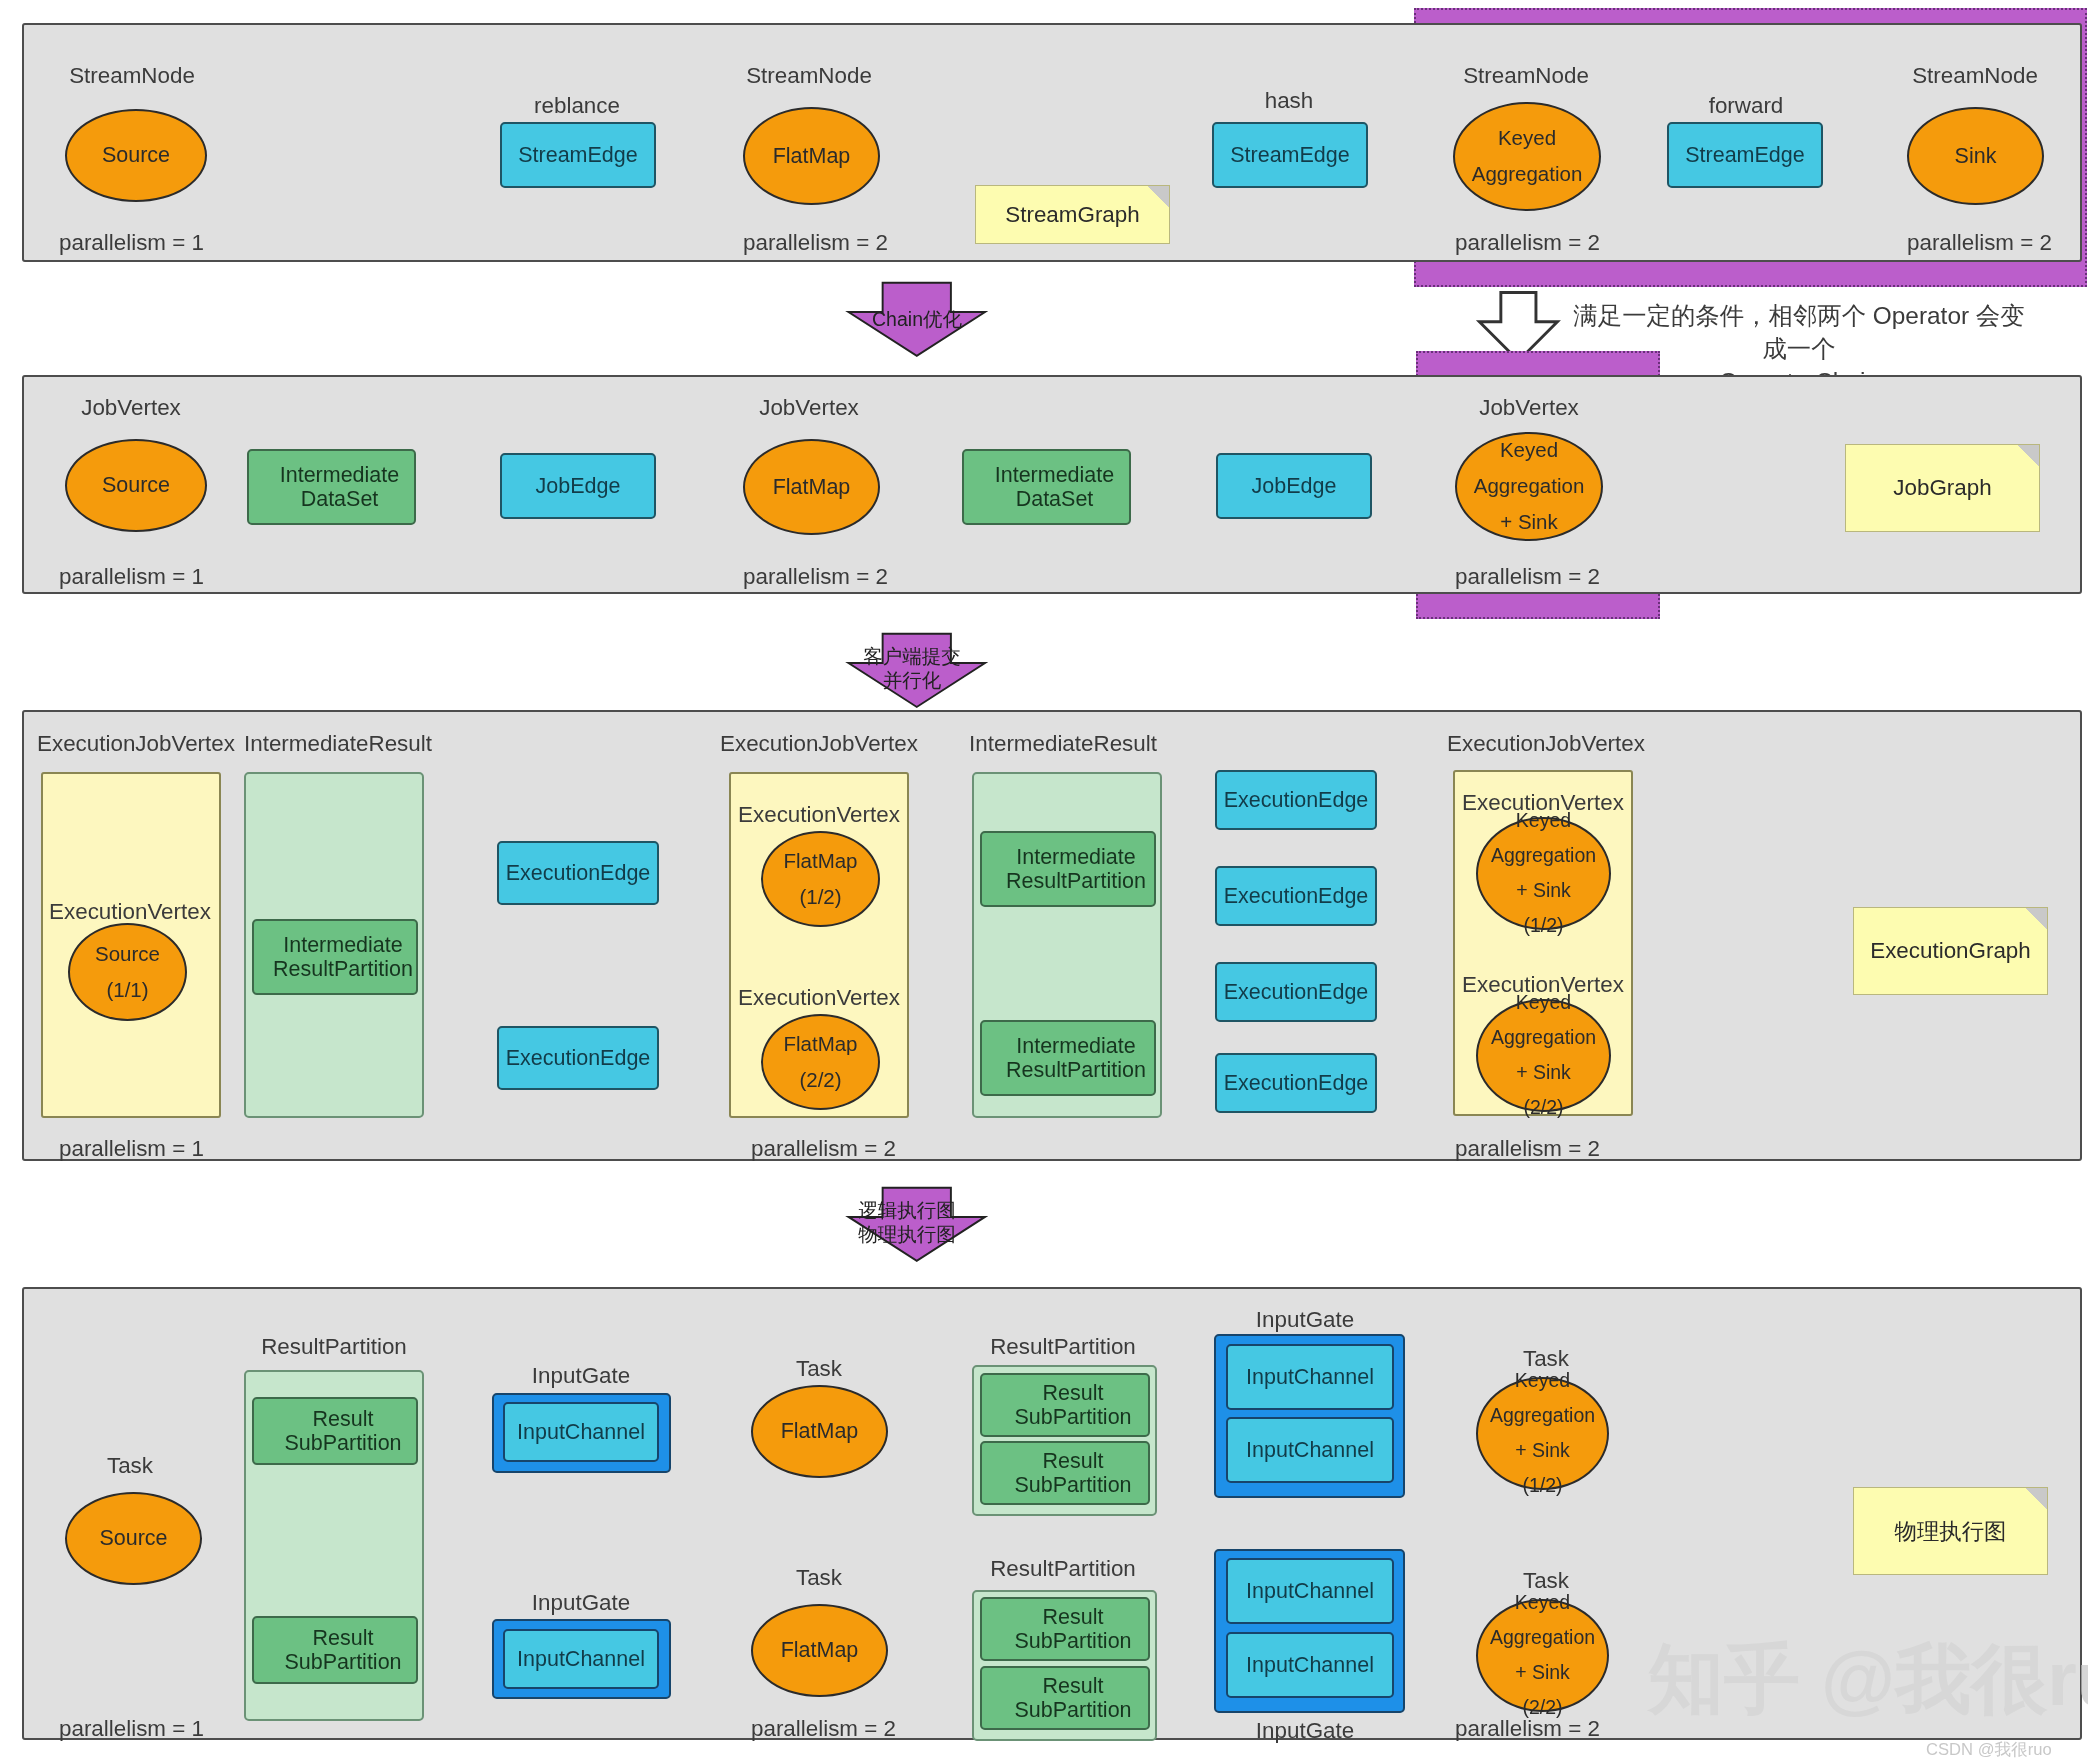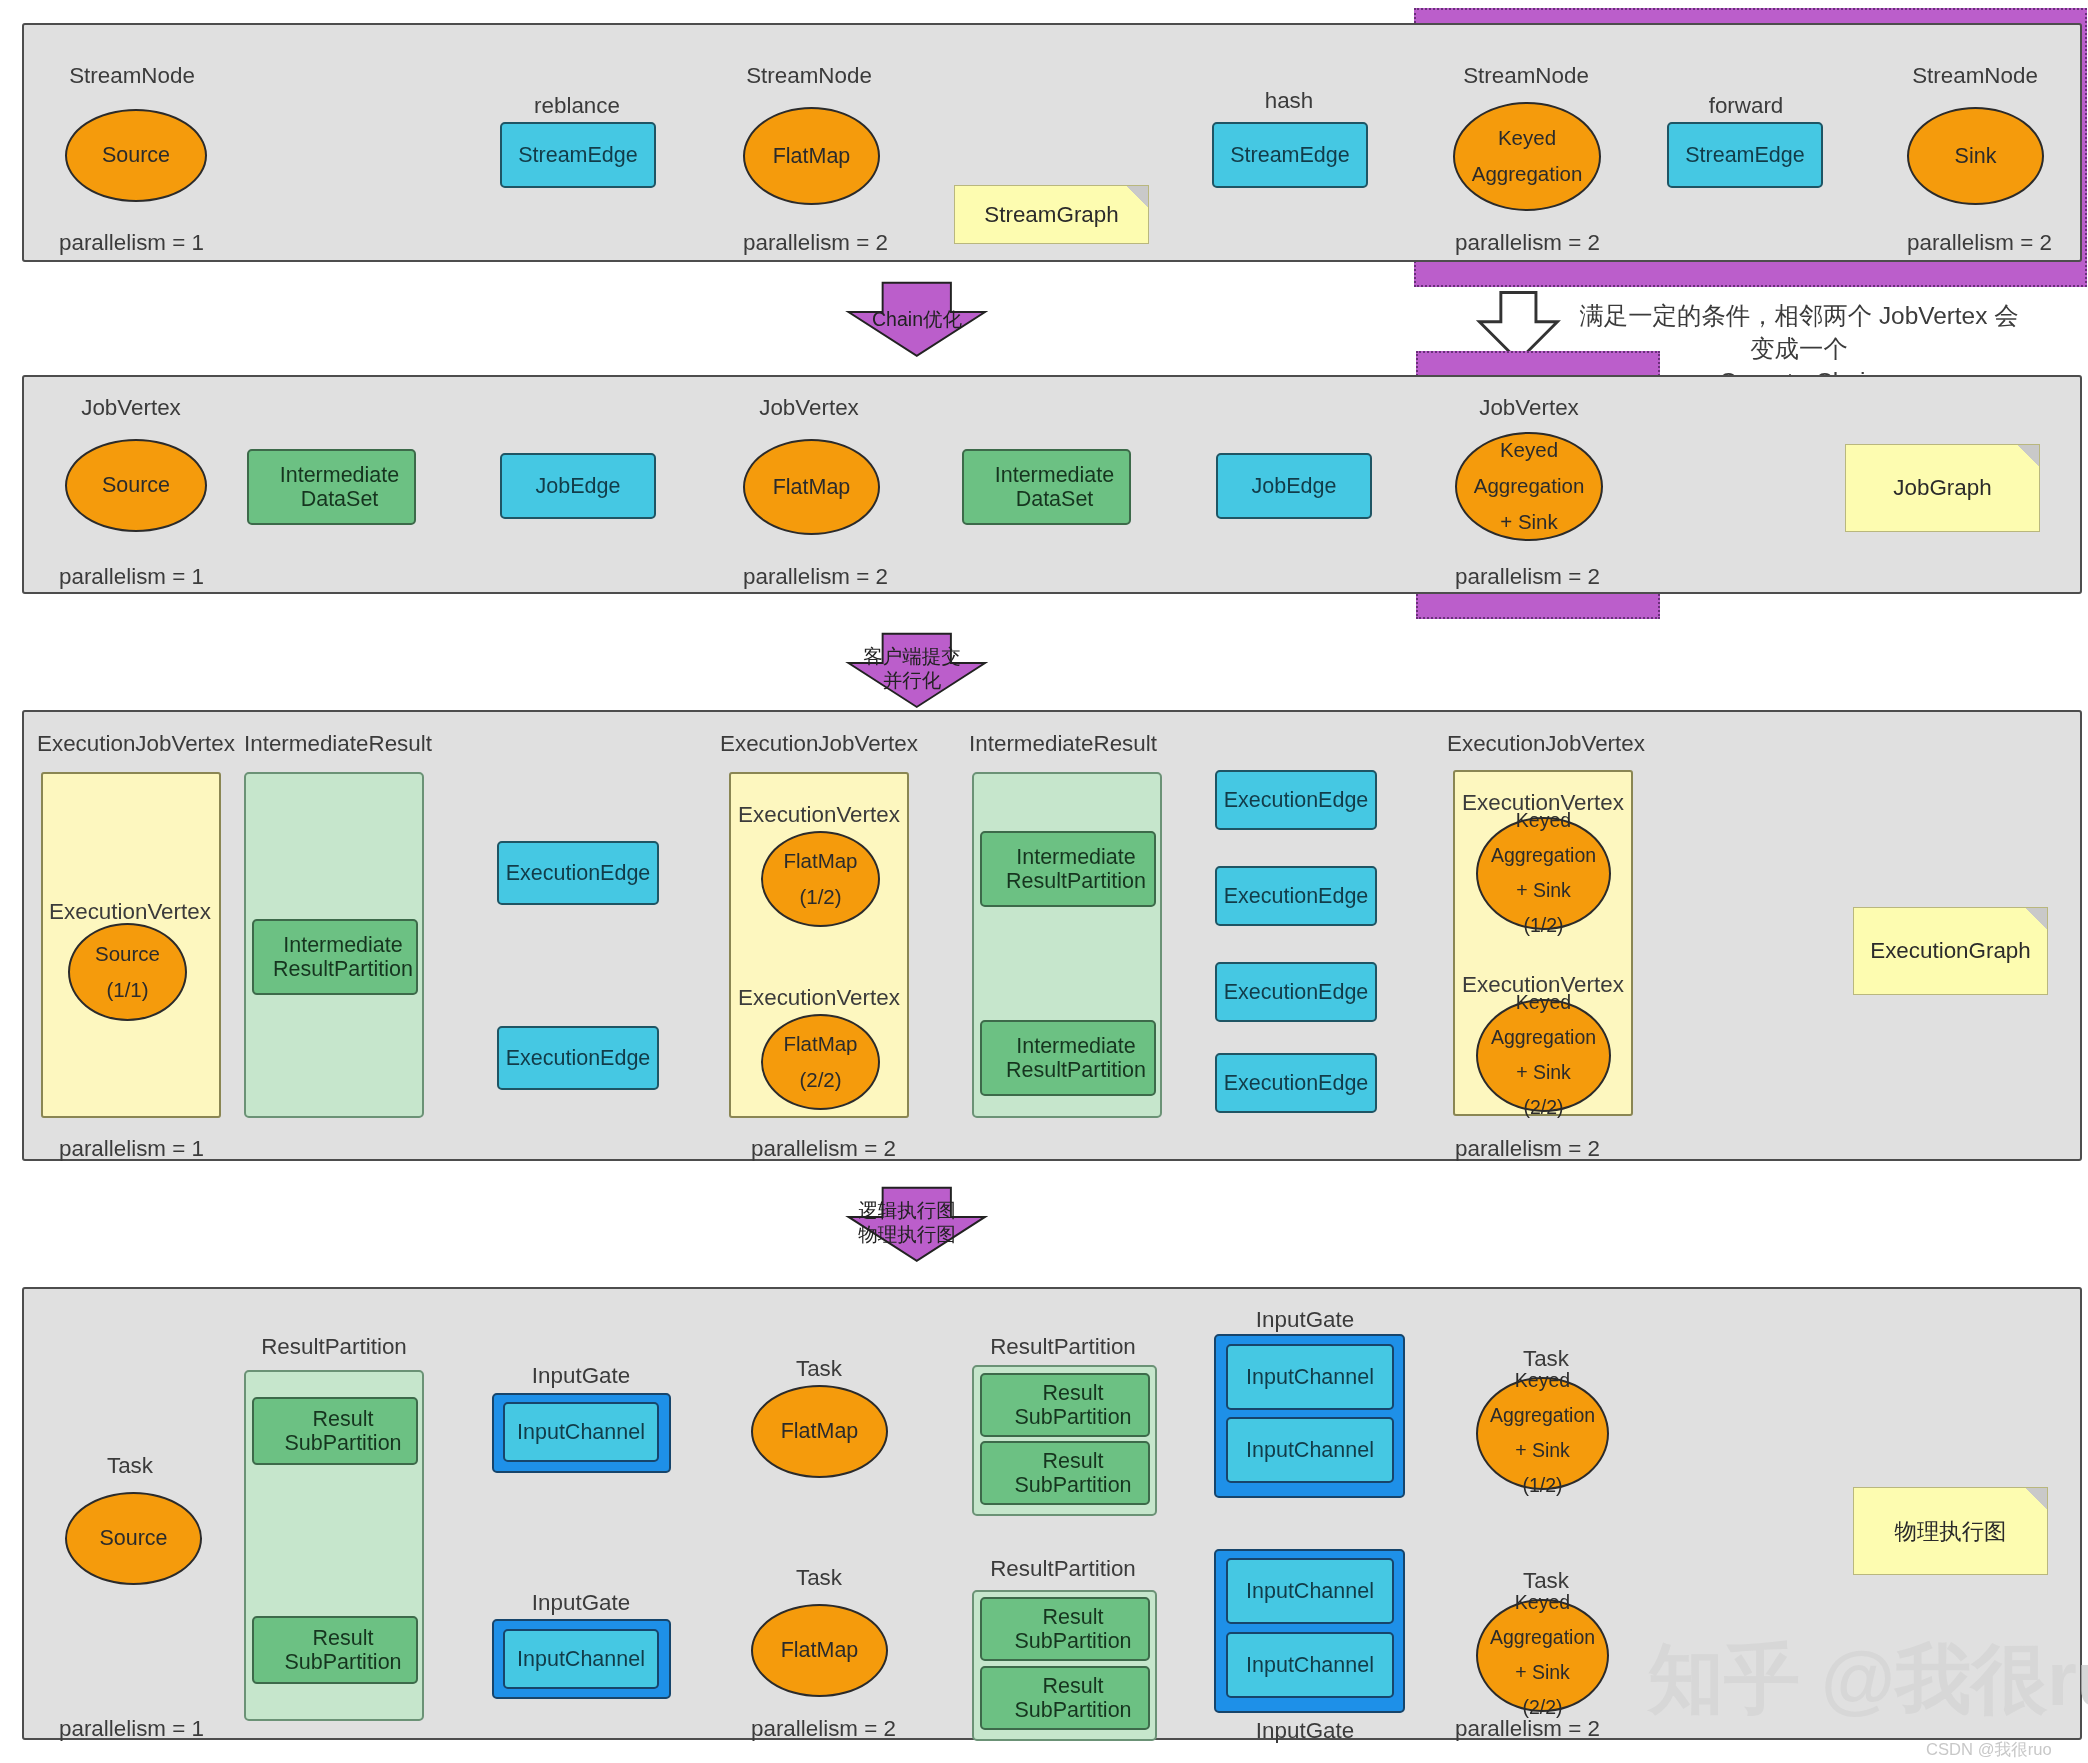--- a/index.html
+++ b/index.html
@@ -155,27 +155,27 @@
   <div class="box cyan" style="left:1667px;top:122px;width:156px;height:66px;">
       <span>StreamEdge</span>
     </div>
 
   <div class="lbl ctr" style="left:1975px;top:63px;">StreamNode</div>
   <div class="ellipse" style="left:1907px;top:107px;width:137px;height:98px;">
       <span>Sink</span>
     </div>
   <div class="par" style="left:1907px;top:230px;">parallelism = 2</div>
 
-  <div class="note" style="left:954px;top:185px;width:195px;height:59px;">
+  <div class="note" style="left:975px;top:185px;width:195px;height:59px;">
       <span>StreamGraph</span>
     </div>
 
   <div class="arrowlbl" style="left:917px;top:307px;">Chain优化</div>
   <div class="cntext" style="left:1570px;top:300px;width:458px;">
-    <div>满足一定的条件，相邻两个 JobVertex 会变成一个</div>
+    <div>满足一定的条件，相邻两个 Operator 会变成一个</div>
     <div>OperatorChain</div>
   </div>
 
   <div class="panel" style="left:21.5px;top:375px;width:2060px;height:219px;"></div>
 
   <div class="lbl ctr" style="left:131px;top:395px;">JobVertex</div>
   <div class="ellipse" style="left:65px;top:439px;width:142px;height:93px;">
       <span>Source</span>
     </div>
   <div class="par" style="left:59px;top:564px;">parallelism = 1</div>

